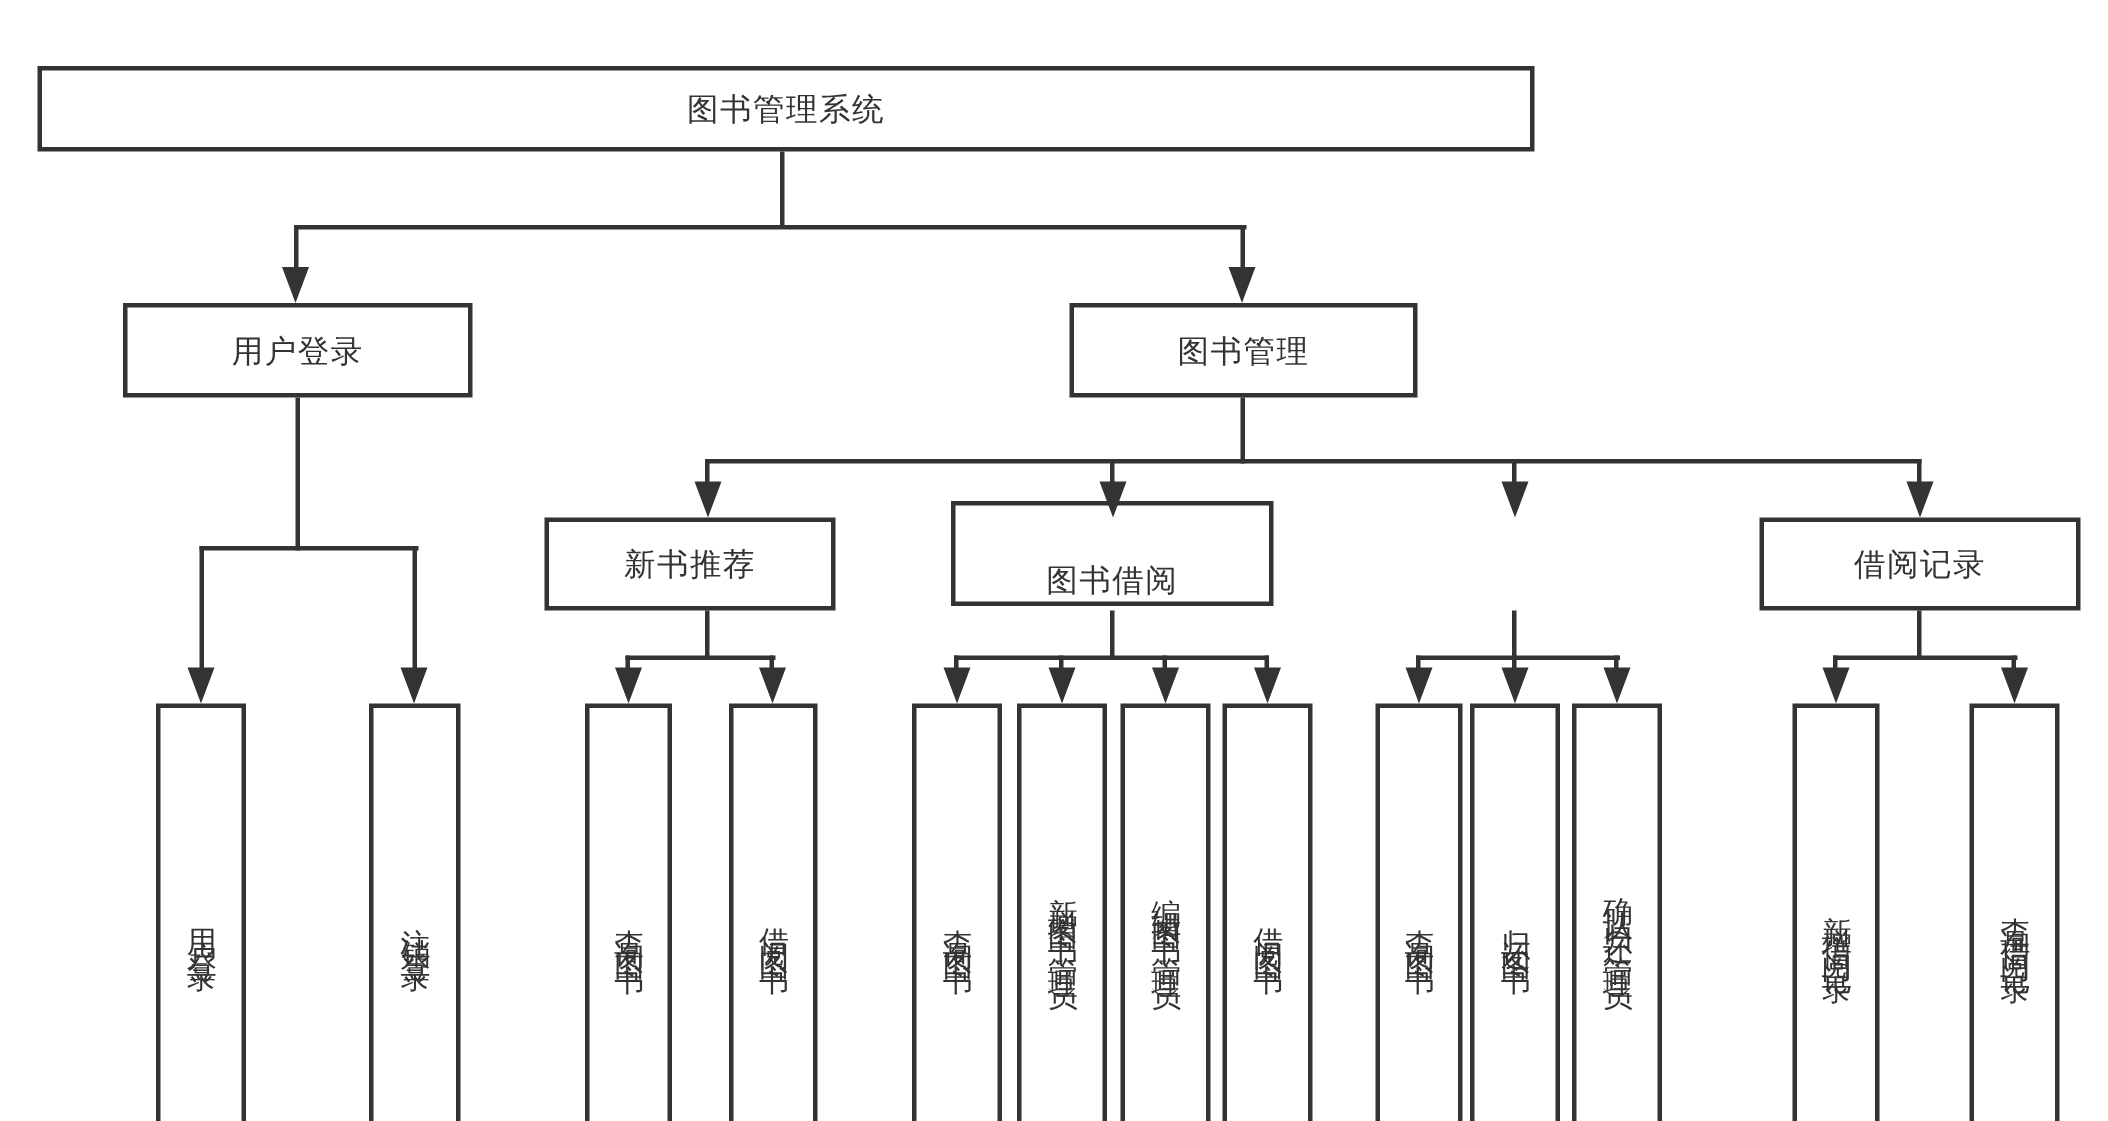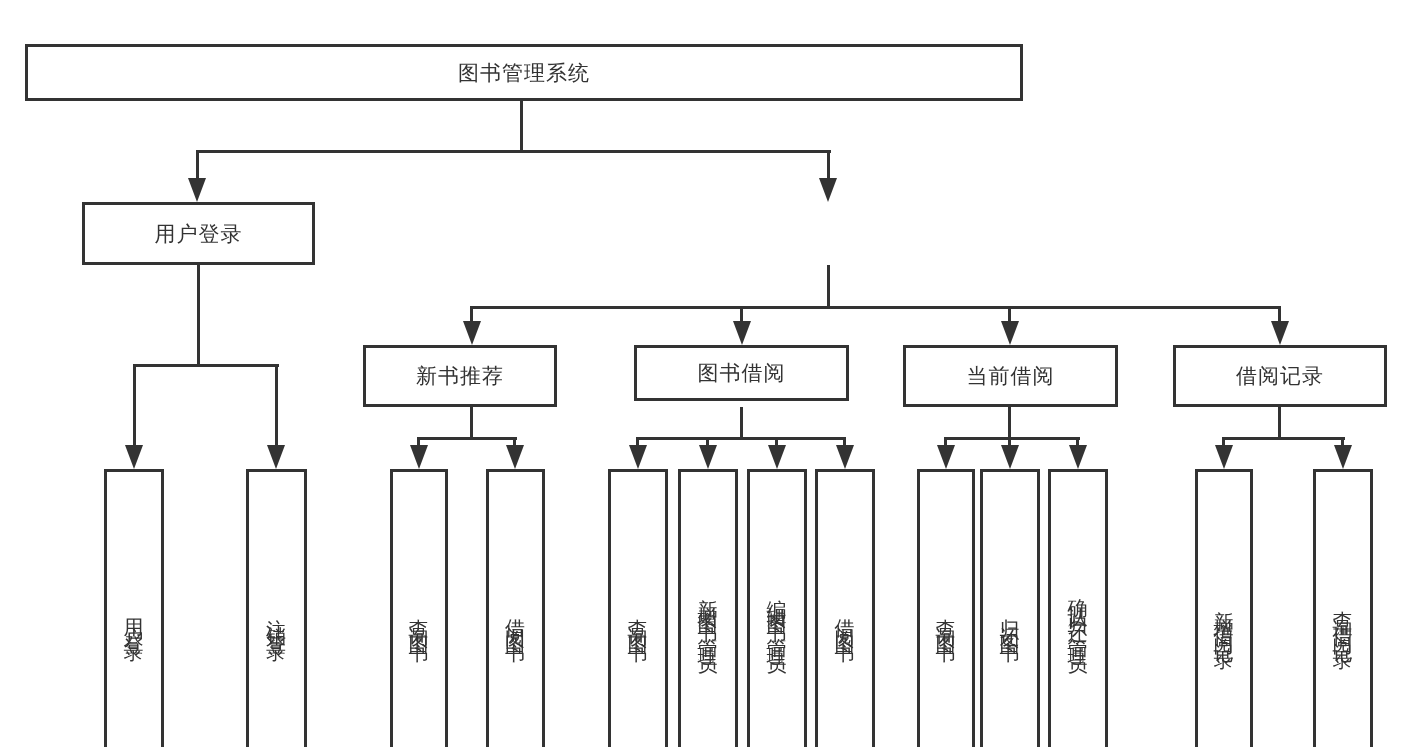--- a/index.html
+++ b/index.html
@@ -61,32 +61,32 @@
 <div id="canvas">
 
   <div class="box root" style="left:25px;top:12px;width:998px;height:57px;">
     <span>图书管理系统</span>
   </div>
 
   <div class="box hnode" style="left:82px;top:170px;width:233px;height:63px;">
     <span>用户登录</span>
   </div>
 
+  <div class="box hnode" style="left:713px;top:170px;width:232px;height:63px;">
+    <span>图书管理</span>
+  </div>
 
   <div class="box hnode" style="left:363px;top:313px;width:194px;height:62px;">
     <span>新书推荐</span>
   </div>
 
-  <div class="box hnode" style="left:634px;top:313px;width:215px;height:56px;">
+  <div class="box hnode" style="left:634px;top:302px;width:215px;height:70px;align-items:flex-end;">
     <span>图书借阅</span>
   </div>
 
-  <div class="box hnode" style="left:903px;top:313px;width:215px;height:62px;">
-    <span>当前借阅</span>
-  </div>
 
   <div class="box hnode" style="left:1173px;top:313px;width:214px;height:62px;">
     <span>借阅记录</span>
   </div>
 
   <div class="box leaf" style="left:104px;width:60px;">
     <span class="vtext">用户登录</span>
   </div>
   <div class="box leaf" style="left:246px;width:61px;">
     <span class="vtext">注销登录</span>

